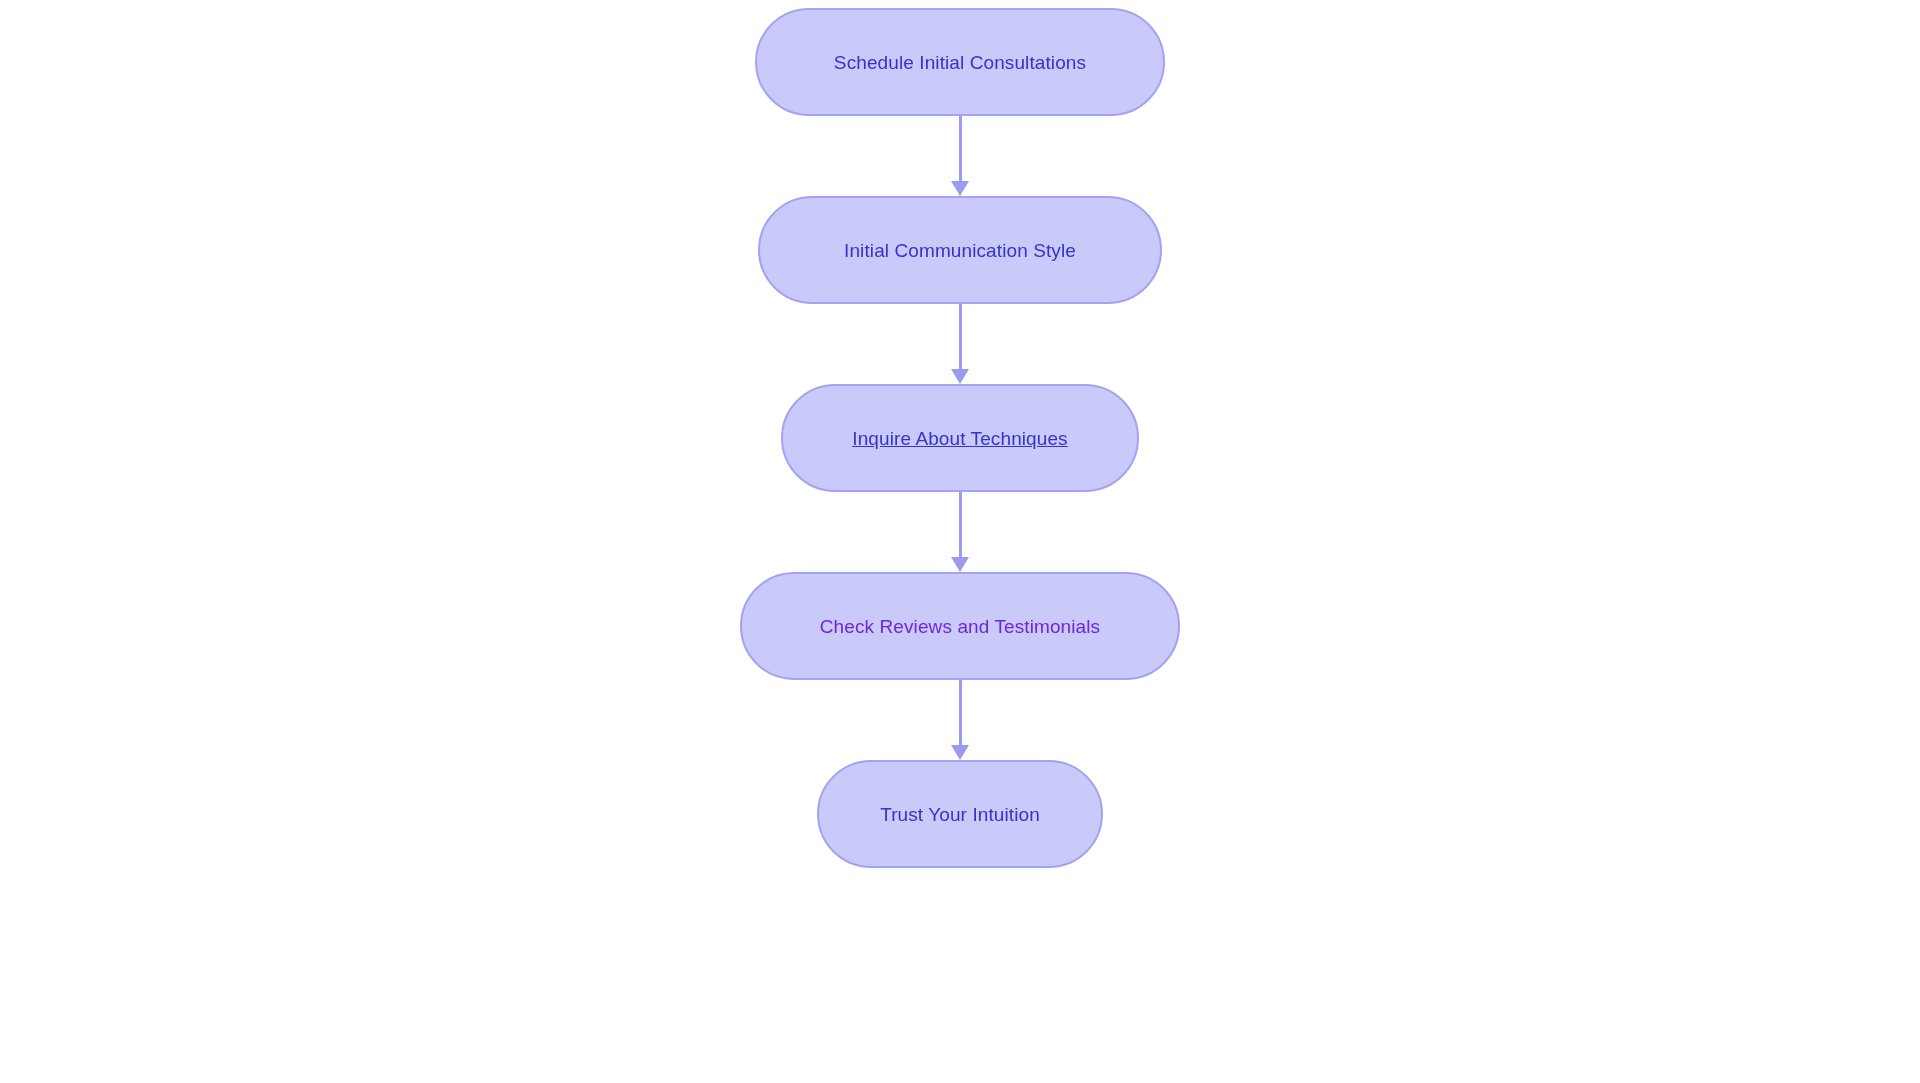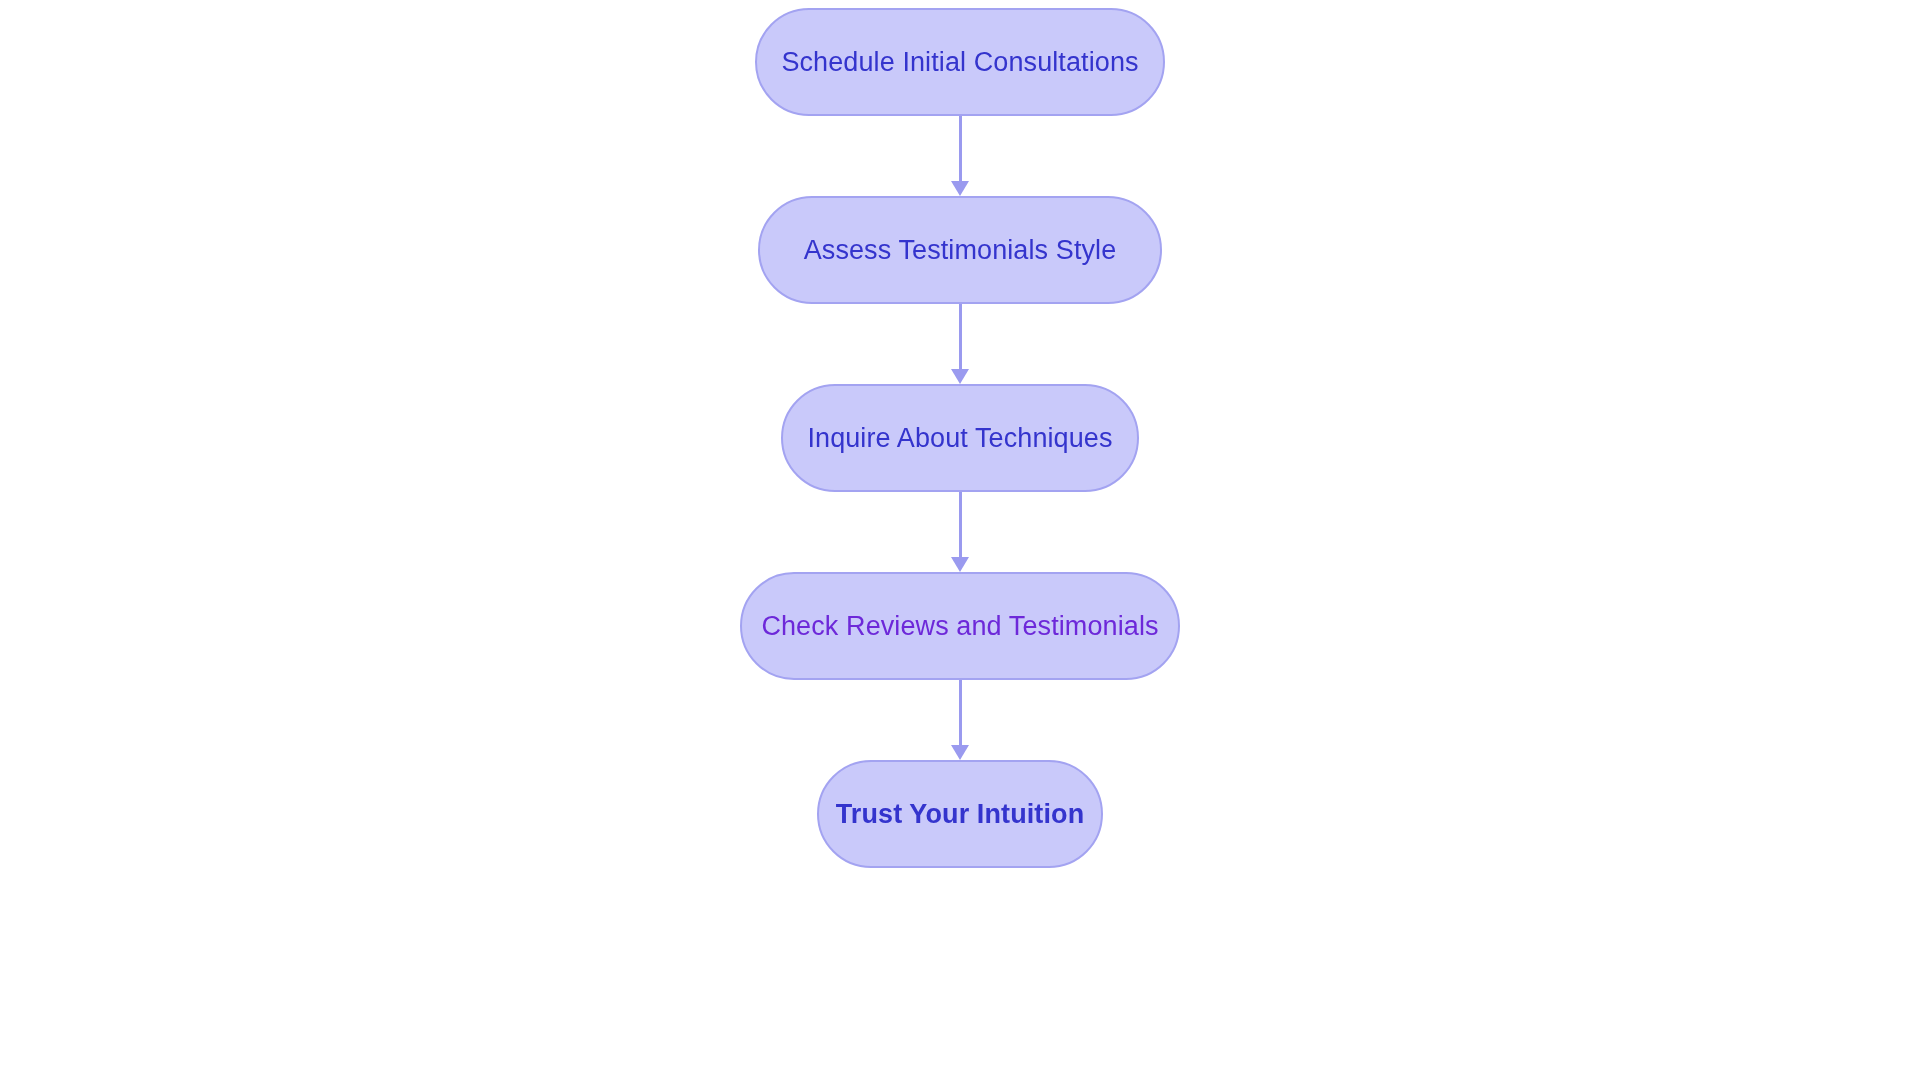--- a/index.html
+++ b/index.html
@@ -46,28 +46,28 @@
     font-size: 27px;
     font-weight: 400;
     letter-spacing: 0.1px;
     white-space: nowrap;
     line-height: 1;
   }
 
   .node-label {
     display: block;
     color: #3434cd;
-    font-size: 27px;
+    font-size: 19px;
     white-space: nowrap;
   }
 
   
   .node-n0 { width: 410px; height: 108px; }
   .node-n1 { width: 404px; height: 108px; }
-  .node-n2 { width: 358px; height: 108px; }
+  .node-n2 { width: 358px; height: 108px; text-decoration: underline; }
   .node-n3 { width: 440px; height: 108px; }
   .node-n4 { width: 286px; height: 108px; }
 
   .connector {
     position: relative;
     width: 24px;
     display: flex;
     flex-direction: column;
     align-items: center;
     justify-content: flex-start;
@@ -108,21 +108,21 @@
     <div class="node node-n0" style="background: rgb(201, 201, 250); border-color: rgb(163, 163, 241); color: rgb(52, 52, 205);">
       <span class="node-label" style="color: rgb(52, 52, 205);">Schedule Initial Consultations</span>
     </div>
 
     <div class="connector gap-0">
       <div class="connector-line" style="background: rgb(154, 154, 239);"></div>
       <div class="connector-head" style="border-top-color: rgb(154, 154, 239);"></div>
     </div>
 
     <div class="node node-n1" style="background: rgb(201, 201, 250); border-color: rgb(163, 163, 241); color: rgb(52, 52, 205);">
-      <span class="node-label" style="color: rgb(52, 52, 205);">Assess Testimonials Style</span>
+      <span class="node-label" style="color: rgb(52, 52, 205);">Initial Communication Style</span>
     </div>
 
     <div class="connector gap-1">
       <div class="connector-line" style="background: rgb(154, 154, 239);"></div>
       <div class="connector-head" style="border-top-color: rgb(154, 154, 239);"></div>
     </div>
 
     <div class="node node-n2" style="background: rgb(201, 201, 250); border-color: rgb(163, 163, 241); color: rgb(52, 52, 205);">
       <span class="node-label" style="color: rgb(52, 52, 205);">Inquire About Techniques</span>
     </div>
@@ -135,17 +135,17 @@
     <div class="node node-n3" style="background: rgb(201, 201, 250); border-color: rgb(163, 163, 241); color: rgb(52, 52, 205);">
       <span class="node-label" style="color: #6d28d9;">Check Reviews and Testimonials</span>
     </div>
 
     <div class="connector gap-3">
       <div class="connector-line" style="background: rgb(154, 154, 239);"></div>
       <div class="connector-head" style="border-top-color: rgb(154, 154, 239);"></div>
     </div>
 
     <div class="node node-n4" style="background: rgb(201, 201, 250); border-color: rgb(163, 163, 241); color: rgb(52, 52, 205);">
-      <span class="node-label" style="color: rgb(52, 52, 205); font-weight: bold;">Trust Your Intuition</span>
+      <span class="node-label" style="color: rgb(52, 52, 205);">Trust Your Intuition</span>
     </div>
 
   </div>
 </div>
 
 </body></html>

